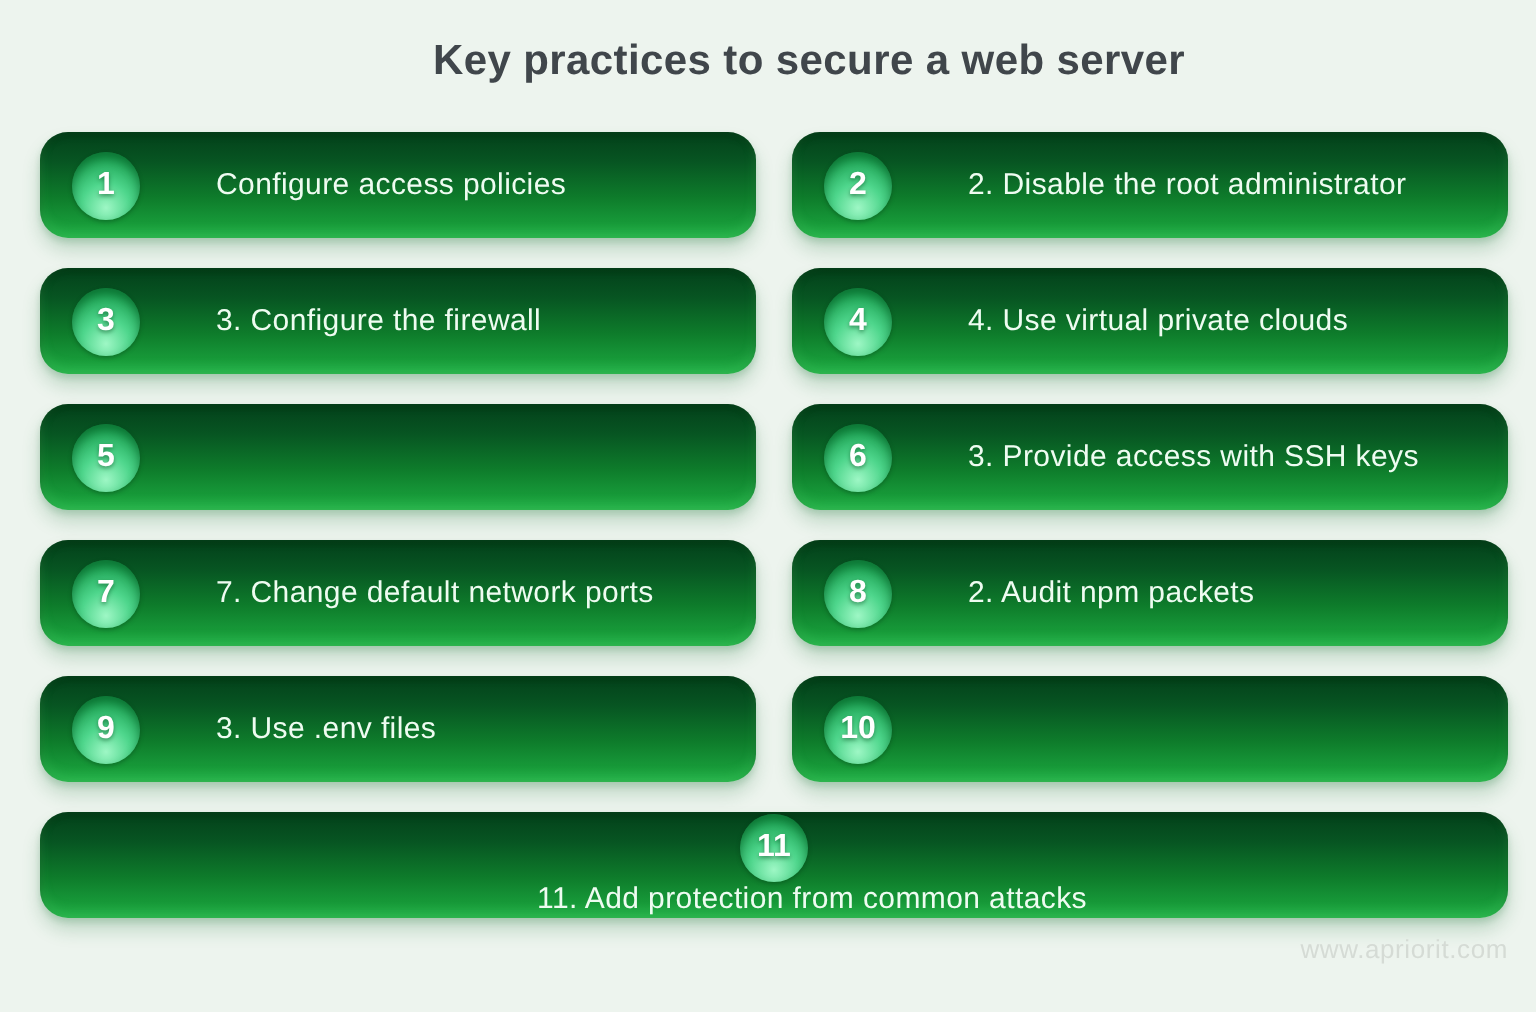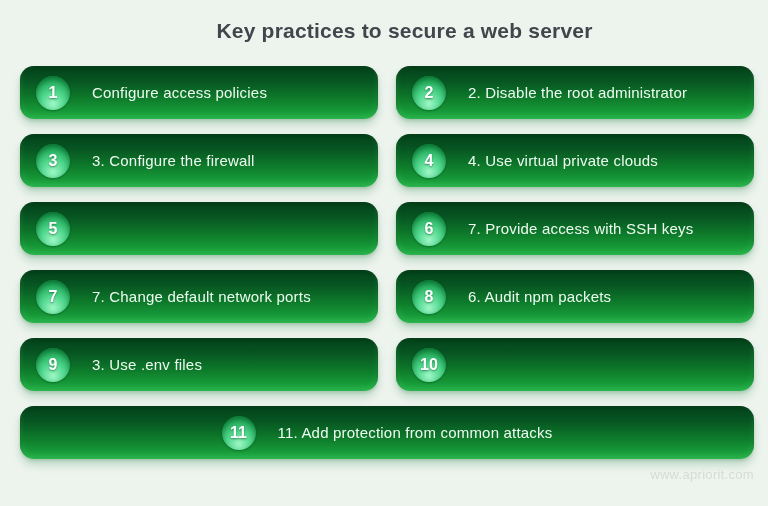--- a/index.html
+++ b/index.html
@@ -36,38 +36,39 @@
     padding-left: 16px;
     box-sizing: border-box;
     background: linear-gradient(180deg, #03401a 0%, #075522 28%, #0e7c2b 62%, #1ba63f 96%, #23ad46 100%);
     box-shadow: 0 6px 9px rgba(34,120,60,0.22), 0 2px 3px rgba(34,120,60,0.18),
                 inset 0 -3px 6px rgba(90,225,120,0.25), inset 0 2px 3px rgba(0,40,12,0.35);
   }
   .pill.full {
     grid-column: 1 / -1;
     justify-content: center;
     padding-left: 0;
+    flex-direction: column;
   }
   .badge {
     width: 34px;
     height: 34px;
     min-width: 34px;
     border-radius: 50%;
     background: radial-gradient(circle at 50% 82%, #9ef7c5 0%, #4ed68c 38%, #189e4e 80%, #12934a 100%);
     box-shadow: inset 0 3px 5px rgba(0,70,25,0.45), 0 1px 2px rgba(0,50,18,0.35);
     display: flex;
     align-items: center;
     justify-content: center;
     color: #ffffff;
     font-size: 16px;
     font-weight: 700;
     text-shadow: 0 1px 2px rgba(0,70,25,0.55);
   }
   .label {
-    margin-left: 22px;
+    margin-left: 38px;
     color: #eefcf1;
     font-size: 15px;
     letter-spacing: 0.2px;
   }
   .watermark {
     position: absolute;
     right: 14px;
     bottom: 24px;
     font-size: 13px;
     color: #d5dbd5;
@@ -100,31 +101,31 @@
     <span class="badge">4</span>
     <span class="label">4. Use virtual private clouds</span>
   </div>
 
   <div class="pill">
     <span class="badge">5</span>
   </div>
 
   <div class="pill">
     <span class="badge">6</span>
-    <span class="label">7. Provide access with SSH keys</span>
+    <span class="label">3. Provide access with SSH keys</span>
   </div>
 
   <div class="pill">
     <span class="badge">7</span>
     <span class="label">7. Change default network ports</span>
   </div>
 
   <div class="pill">
     <span class="badge">8</span>
-    <span class="label">6. Audit npm packets</span>
+    <span class="label">2. Audit npm packets</span>
   </div>
 
   <div class="pill">
     <span class="badge">9</span>
     <span class="label">3. Use .env files</span>
   </div>
 
   <div class="pill">
     <span class="badge">10</span>
   </div>

